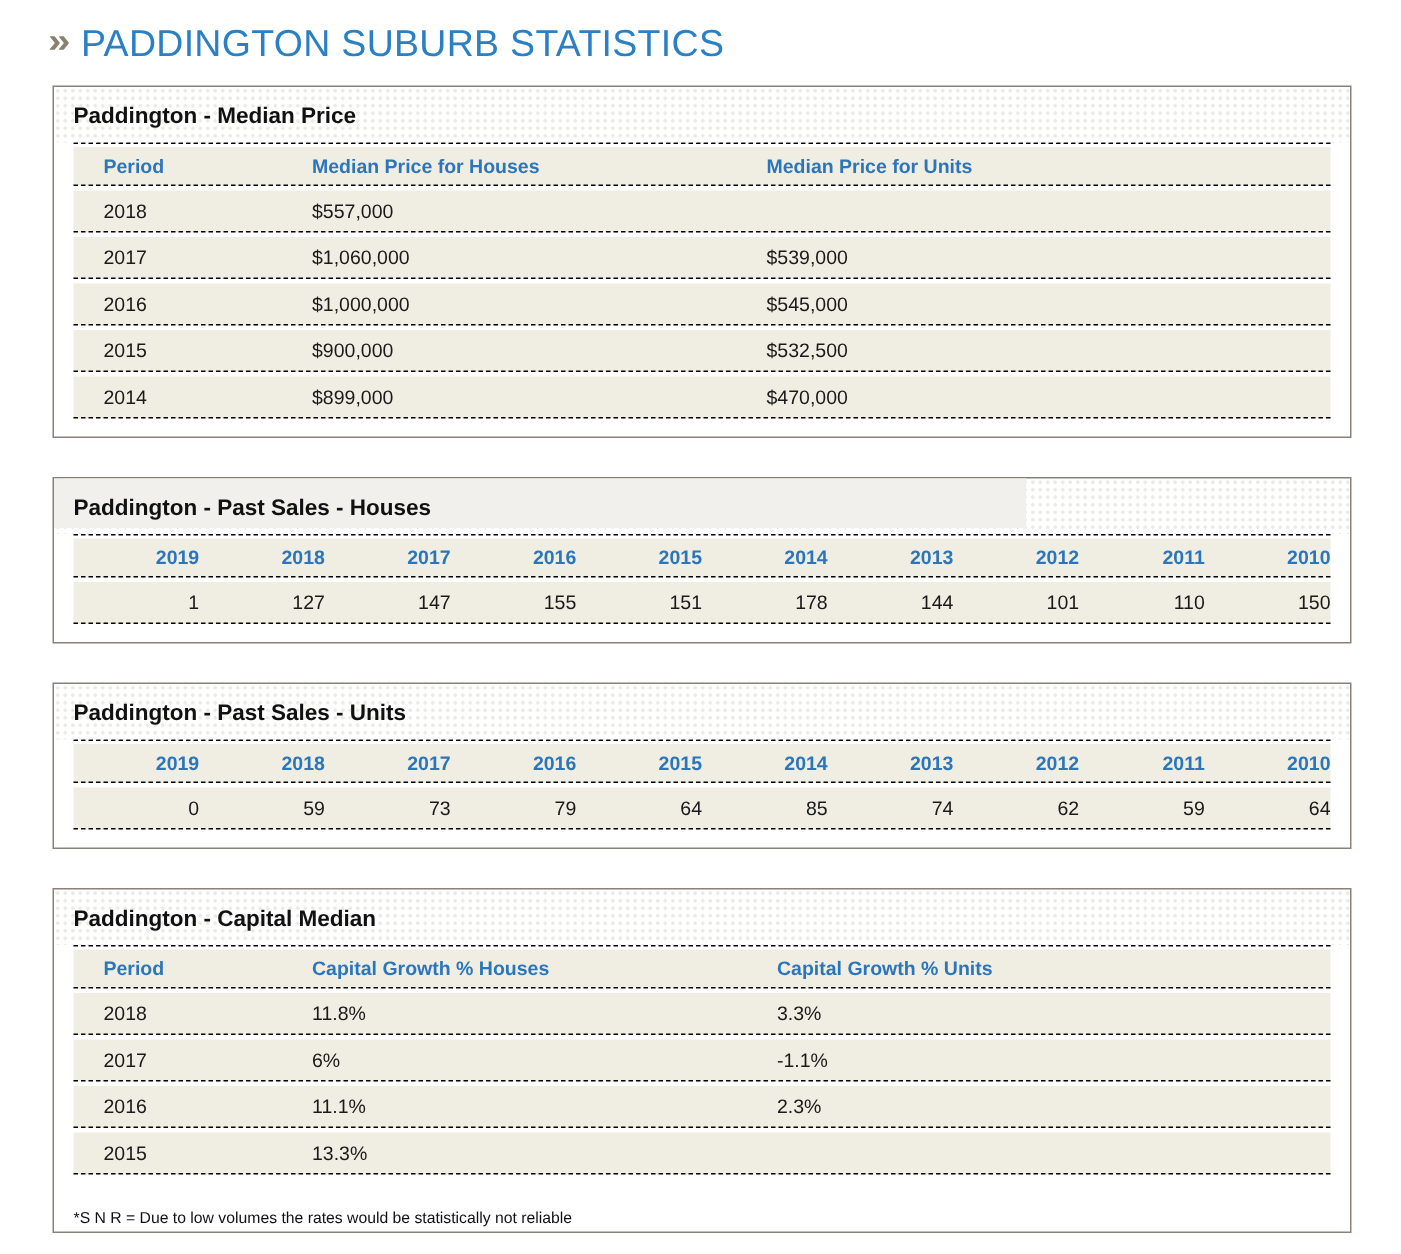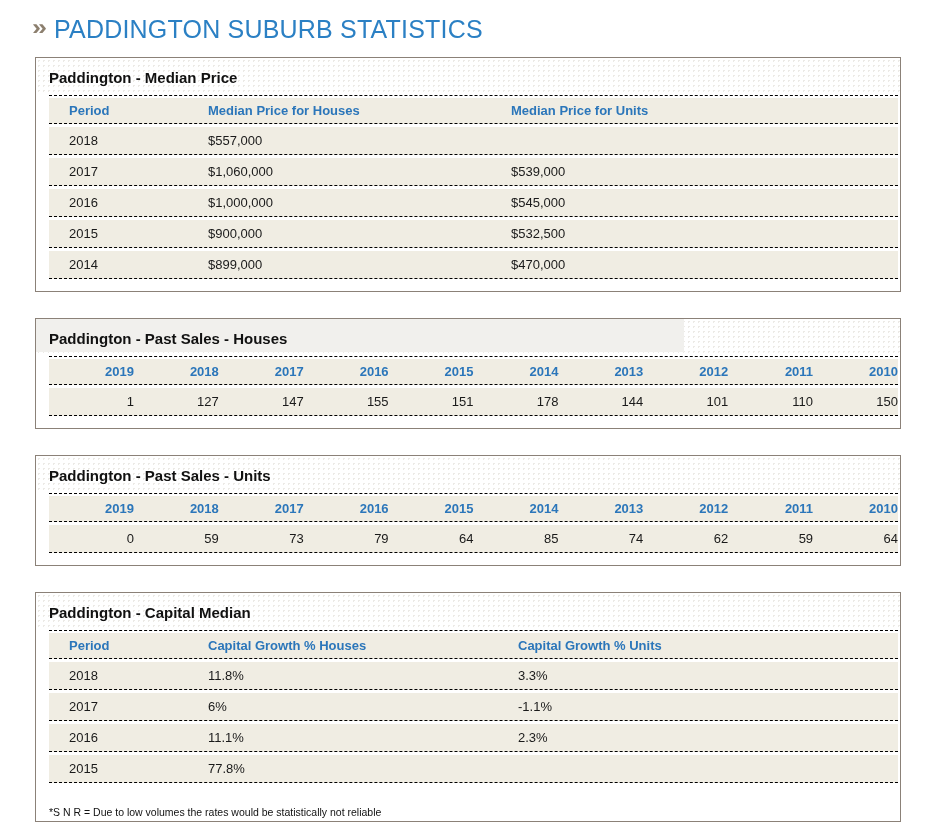--- a/index.html
+++ b/index.html
@@ -50,21 +50,21 @@
   .panel-title .title-text { position: relative; z-index: 1; margin-top: 12px; }
   .title-shade {
     position: absolute; left: 0; top: 0;
     width: 648px; height: 33px;
     background: #f1f0ed;
     z-index: 0;
   }
 
   
   .tbl {
-    margin: 0 2px 12px 13px;
+    margin: 0 13px 12px 13px;
     border-top: 1px dashed #000000;
     padding-top: 2px;
   }
   .row {
     display: grid;
     align-items: center;
     background: #f0ede3;
     border-bottom: 1px dashed #000000;
     margin-bottom: 3px;
     height: 28px;
@@ -217,19 +217,19 @@
         <div class="cell">6%</div>
         <div class="cell">-1.1%</div>
       </div>
       <div class="row">
         <div class="cell">2016</div>
         <div class="cell">11.1%</div>
         <div class="cell">2.3%</div>
       </div>
       <div class="row">
         <div class="cell">2015</div>
-        <div class="cell">77.8%</div>
+        <div class="cell">13.3%</div>
       </div>
     </div>
     <div class="footnote">*S N R = Due to low volumes the rates would be statistically not reliable</div>
   </section>
 
 </div>
 
 </body></html>

